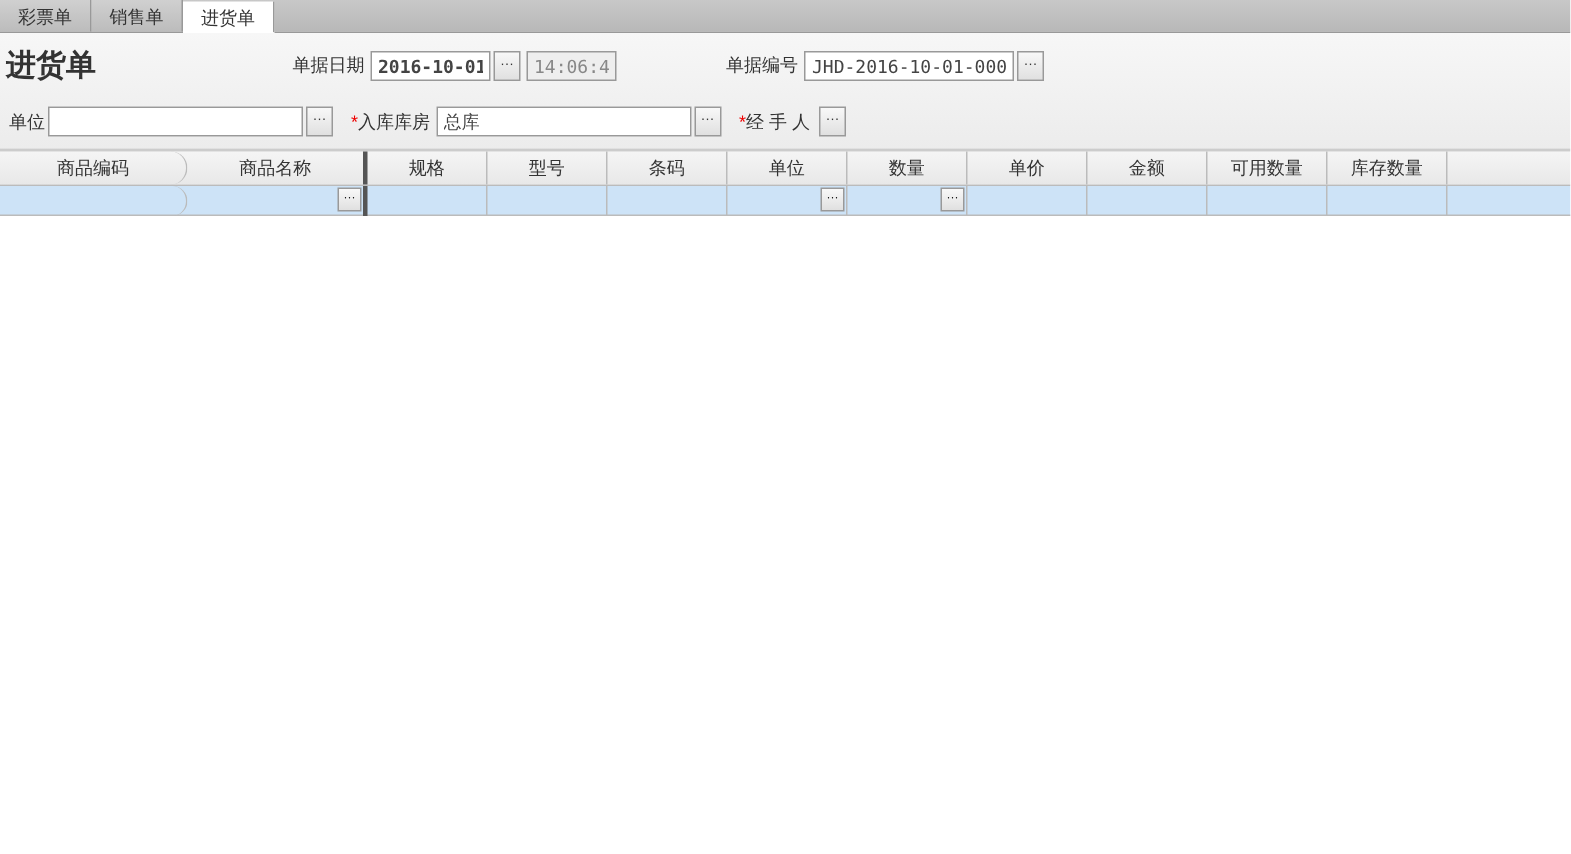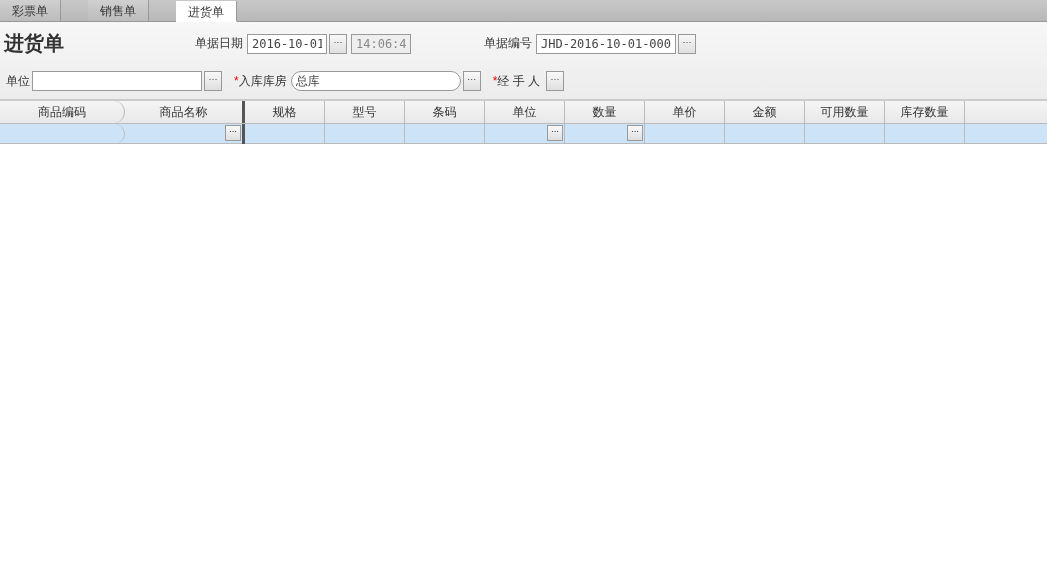--- a/index.html
+++ b/index.html
@@ -1,18 +1,18 @@
 <!DOCTYPE html>
 <html><head>
   <meta charset="utf-8">
   <style>
     * { margin: 0; padding: 0; box-sizing: border-box; }
     body { font-family: "Microsoft YaHei", SimSun, Arial, sans-serif; font-size: 12px; background: #fff; width: 1047px; height: 569px; overflow: hidden; }
     
-    .tabs-bar { background: linear-gradient(#c8c8c8, #b8b8b8); height: 22px; display: flex; border-bottom: 1px solid #999; gap: 27px; }
+    .tabs-bar { background: linear-gradient(#c8c8c8, #b8b8b8); height: 22px; display: flex; border-bottom: 1px solid #999; }
     .tab { padding: 3px 12px; border-right: 1px solid #999; background: linear-gradient(#d0d0d0, #bcbcbc); color: #333; cursor: pointer; font-size: 12px; }
     .tab.active { background: #fff; border-bottom: 1px solid #fff; position: relative; top: 1px; }
     
     .header-area { background: linear-gradient(#f7f7f7, #ececec); padding: 8px 0 8px 0; border-bottom: 1px solid #ccc; }
     .header-row1 { display: flex; align-items: center; padding: 0 0 10px 0; }
     .title { font-size: 20px; font-weight: bold; color: #333; padding: 0 0 0 4px; width: 195px; }
     
     .field-group { display: flex; align-items: center; margin-right: 33px; }
     .field-label { color: #333; margin-right: 4px; white-space: nowrap; }
     .req { color: #e00; }
@@ -53,39 +53,39 @@
   <div class="tab">销售单</div>
   <div class="tab active">进货单</div>
 </div>
 
 <div class="header-area">
   <div class="header-row1">
     <div class="title">进货单</div>
 
     <div class="field-group">
       <span class="field-label">单据日期</span>
-      <input class="text-input" style="width: 80px;" value="2016-10-01">
+      <input class="text-input" style="width: 80px; font-weight: bold;" value="2016-10-01">
       <div class="ellipsis-btn">···</div>
       <input class="text-input disabled" style="width: 60px; margin-left: 4px;" readonly="" value="14:06:47">
     </div>
 
     <div class="field-group" style="margin-left:40px">
       <span class="field-label">单据编号</span>
       <input class="text-input" style="width: 140px;" value="JHD-2016-10-01-00001">
       <div class="ellipsis-btn">···</div>
     </div>
   </div>
 
   <div class="header-row2">
     <span class="field-label first-label">单位</span>
     <input class="text-input" style="width: 170px;" value="">
     <div class="ellipsis-btn">···</div>
 
     <span class="field-label" style="margin-left:12px"><span class="req">*</span><span>入库库房</span></span>
-    <input class="text-input" style="width: 170px; border-radius: 10px;" value="总库">
+    <input class="text-input" style="width: 170px;" value="总库">
     <div class="ellipsis-btn">···</div>
 
     <span class="field-label" style="margin-left:12px"><span class="req">*</span><span>经 手 人</span></span>
     <div class="ellipsis-btn">···</div>
   </div>
 </div>
 
 <div class="grid-area">
   <div class="grid-header">
     <div class="gh-cell c0">商品编码</div>

